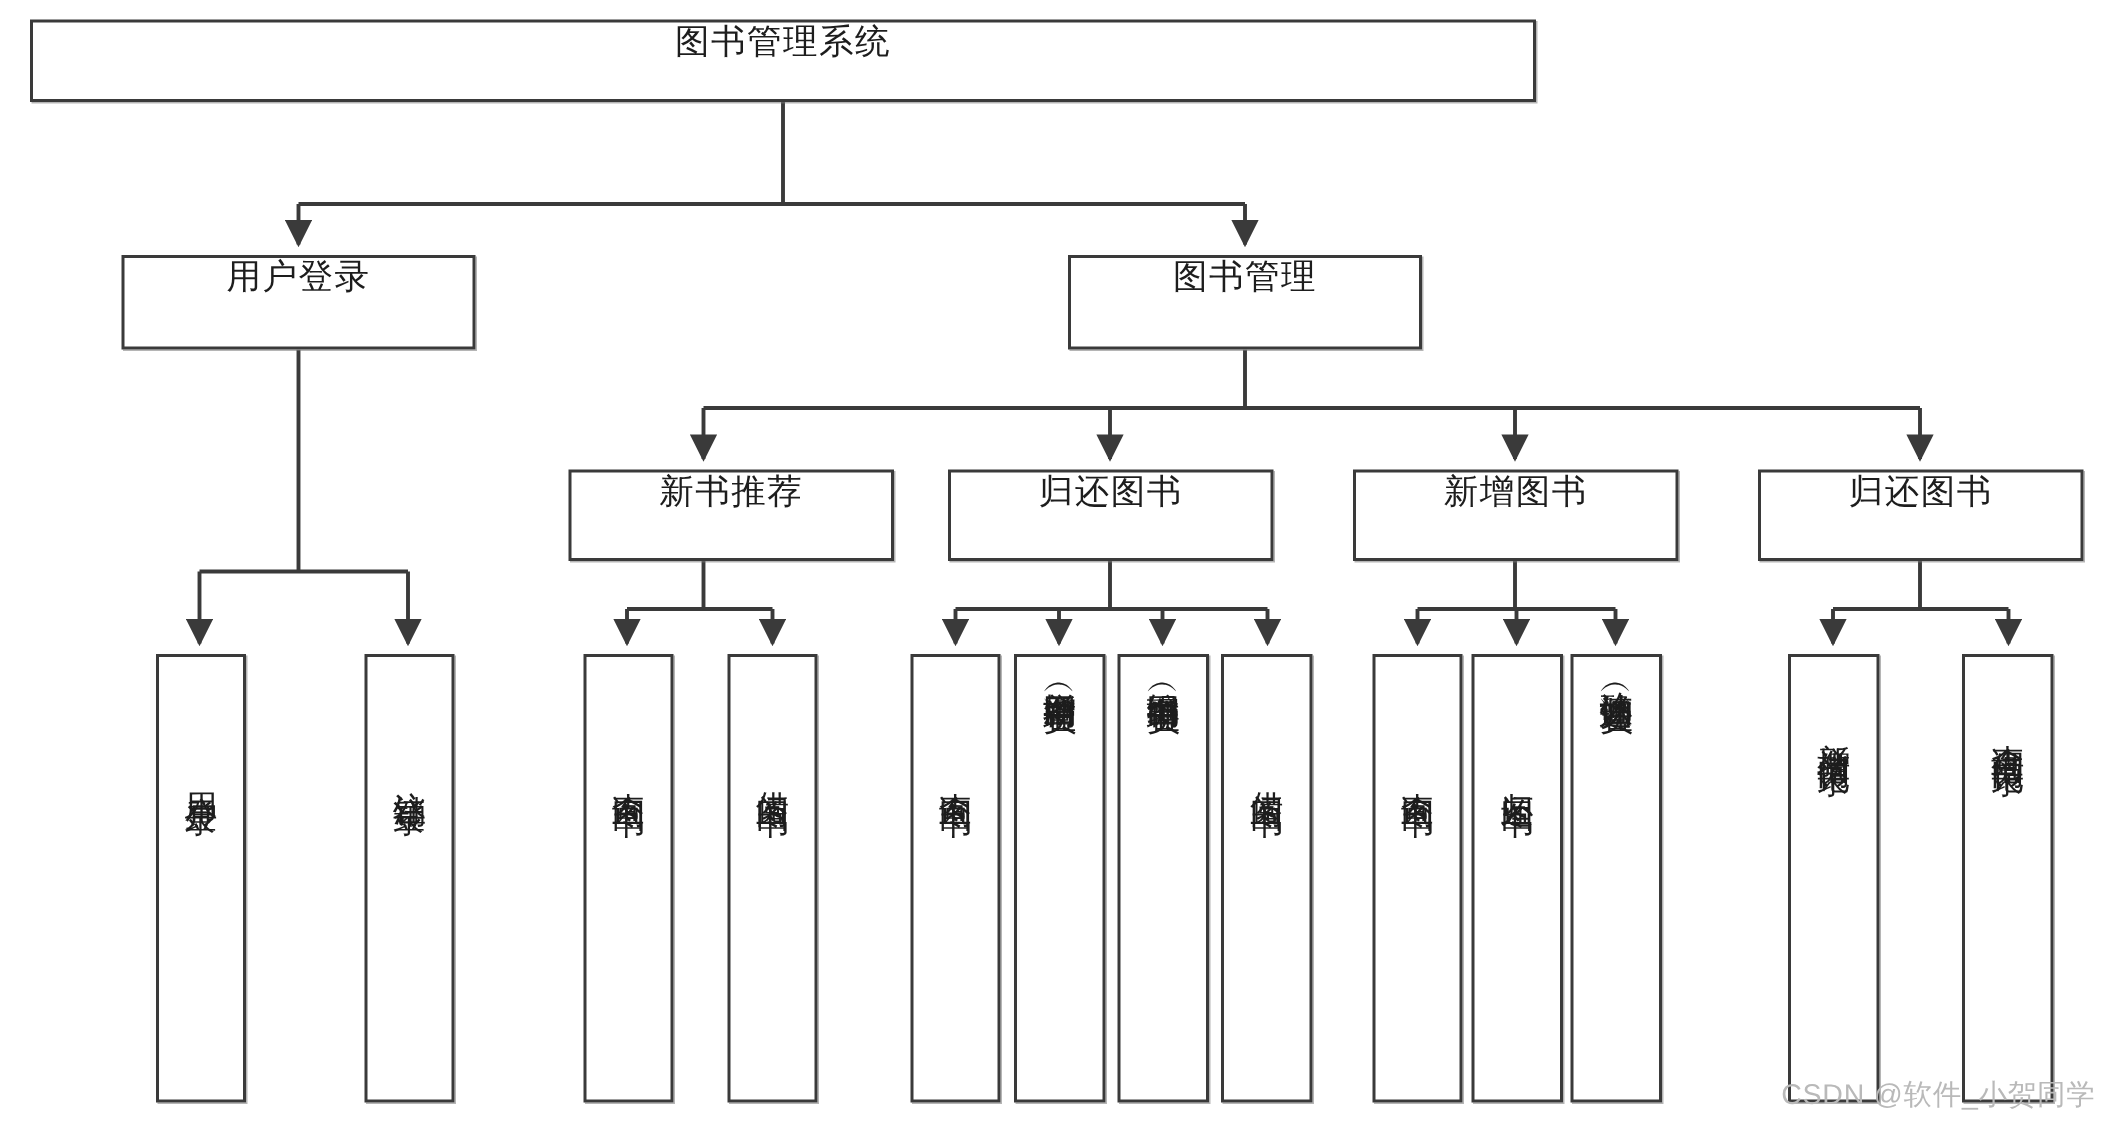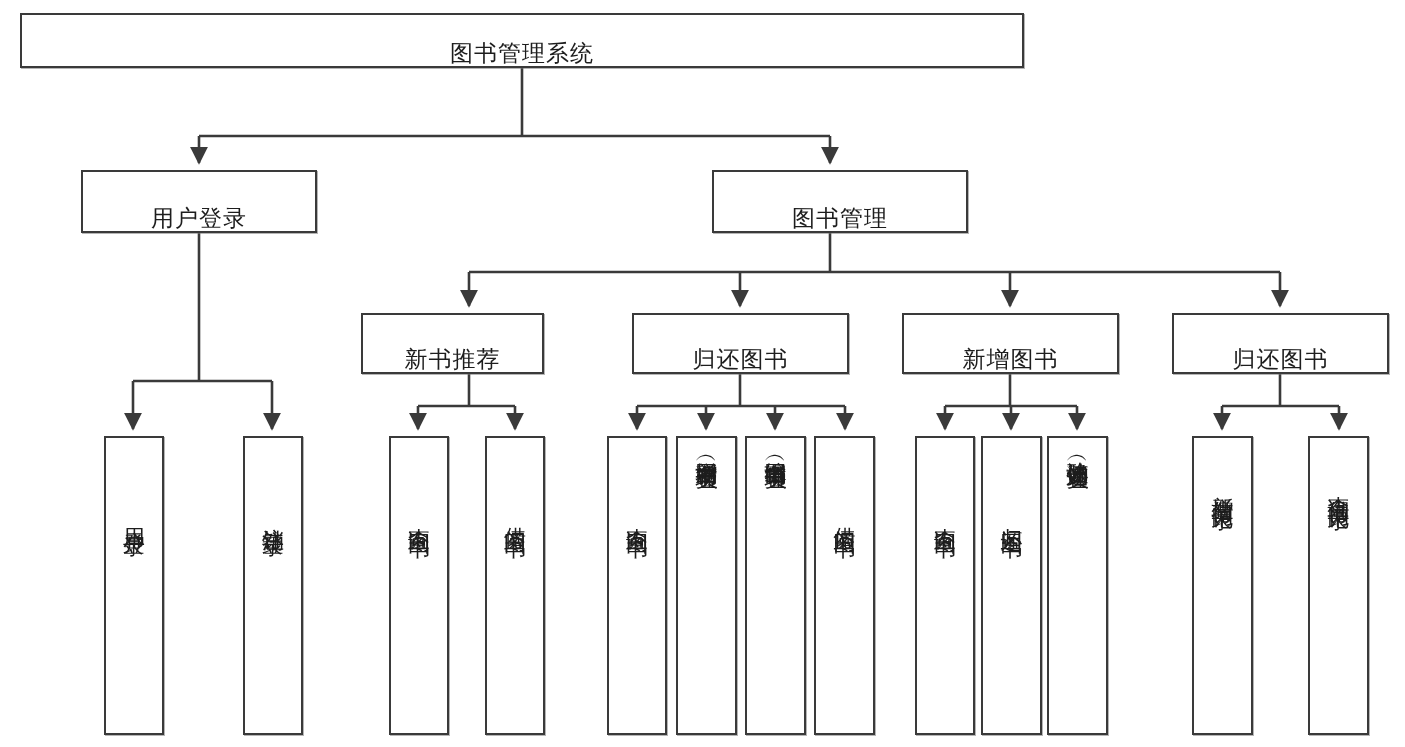--- a/index.html
+++ b/index.html
@@ -26,21 +26,21 @@
     height: 747px;
     pointer-events: none;
   }
   .node {
     position: absolute;
     box-sizing: border-box;
     background: #ffffff;
     border: 2px solid #3a3a3a;
     box-shadow: 1px 1px 0 0 rgba(120,120,120,0.55);
     display: flex;
-    align-items: flex-end;
+    align-items: flex-start;
     justify-content: center;
     color: #1d1d1d;
   }
   .node.horizontal {
     font-size: 23px;
     line-height: 1.1;
     letter-spacing: 1px;
     white-space: nowrap;
   }
   .node.vertical {
@@ -129,25 +129,25 @@
     </g>
   </svg>
 
   <div class="node horizontal node-root" style="left:20px; top:13px; width:1004px; height:55px;">
     <span>图书管理系统</span>
   </div>
 
   <div class="node horizontal" style="left:81px; top:170px; width:236px; height:63px;">
     <span>用户登录</span>
   </div>
-  <div class="node horizontal" style="left:712px; top:170px; width:256px; height:63px;">
+  <div class="node horizontal" style="left:712px; top:170px; width:236px; height:63px;">
     <span>图书管理</span>
   </div>
 
-  <div class="node horizontal" style="left:361px; top:313px; width:183px; height:61px;font-family:Liberation Serif, serif;">
+  <div class="node horizontal" style="left:379px; top:313px; width:217px; height:61px;font-family:Liberation Serif, serif;">
     <span>新书推荐</span>
   </div>
   <div class="node horizontal" style="left:632px; top:313px; width:217px; height:61px;">
     <span>归还图书</span>
   </div>
   <div class="node horizontal" style="left:902px; top:313px; width:217px; height:61px;">
     <span>新增图书</span>
   </div>
   <div class="node horizontal" style="left:1172px; top:313px; width:217px; height:61px;">
     <span>归还图书</span>
@@ -190,13 +190,14 @@
     <span class="vlabel">确认归还（管理员）</span>
   </div>
 
   <div class="node vertical" style="left:1192px; top:436px; width:61px; height:299px; padding-top:40px;">
     <span class="vlabel">新增借阅记录</span>
   </div>
   <div class="node vertical" style="left:1308px; top:436px; width:61px; height:299px; padding-top:40px;">
     <span class="vlabel">查询借阅记录</span>
   </div>
 
+  <div id="watermark">CSDN @软件_小贺同学</div>
 </div>
 
 </body></html>

